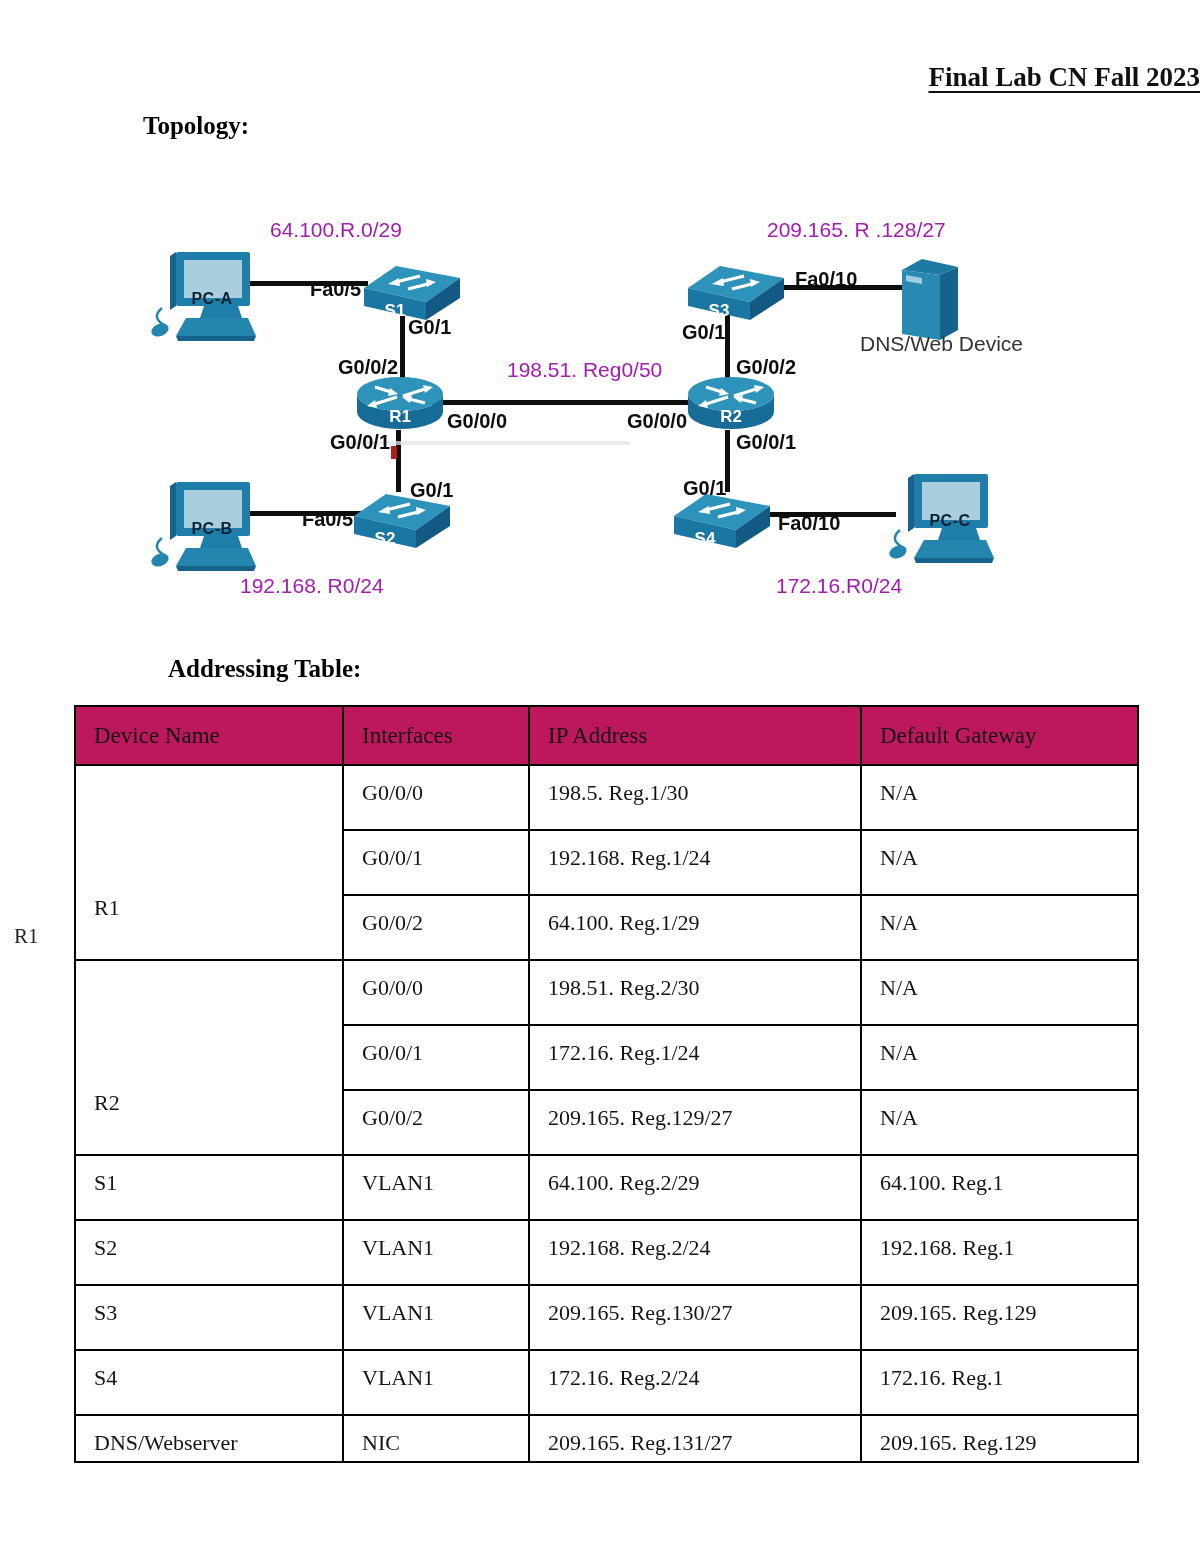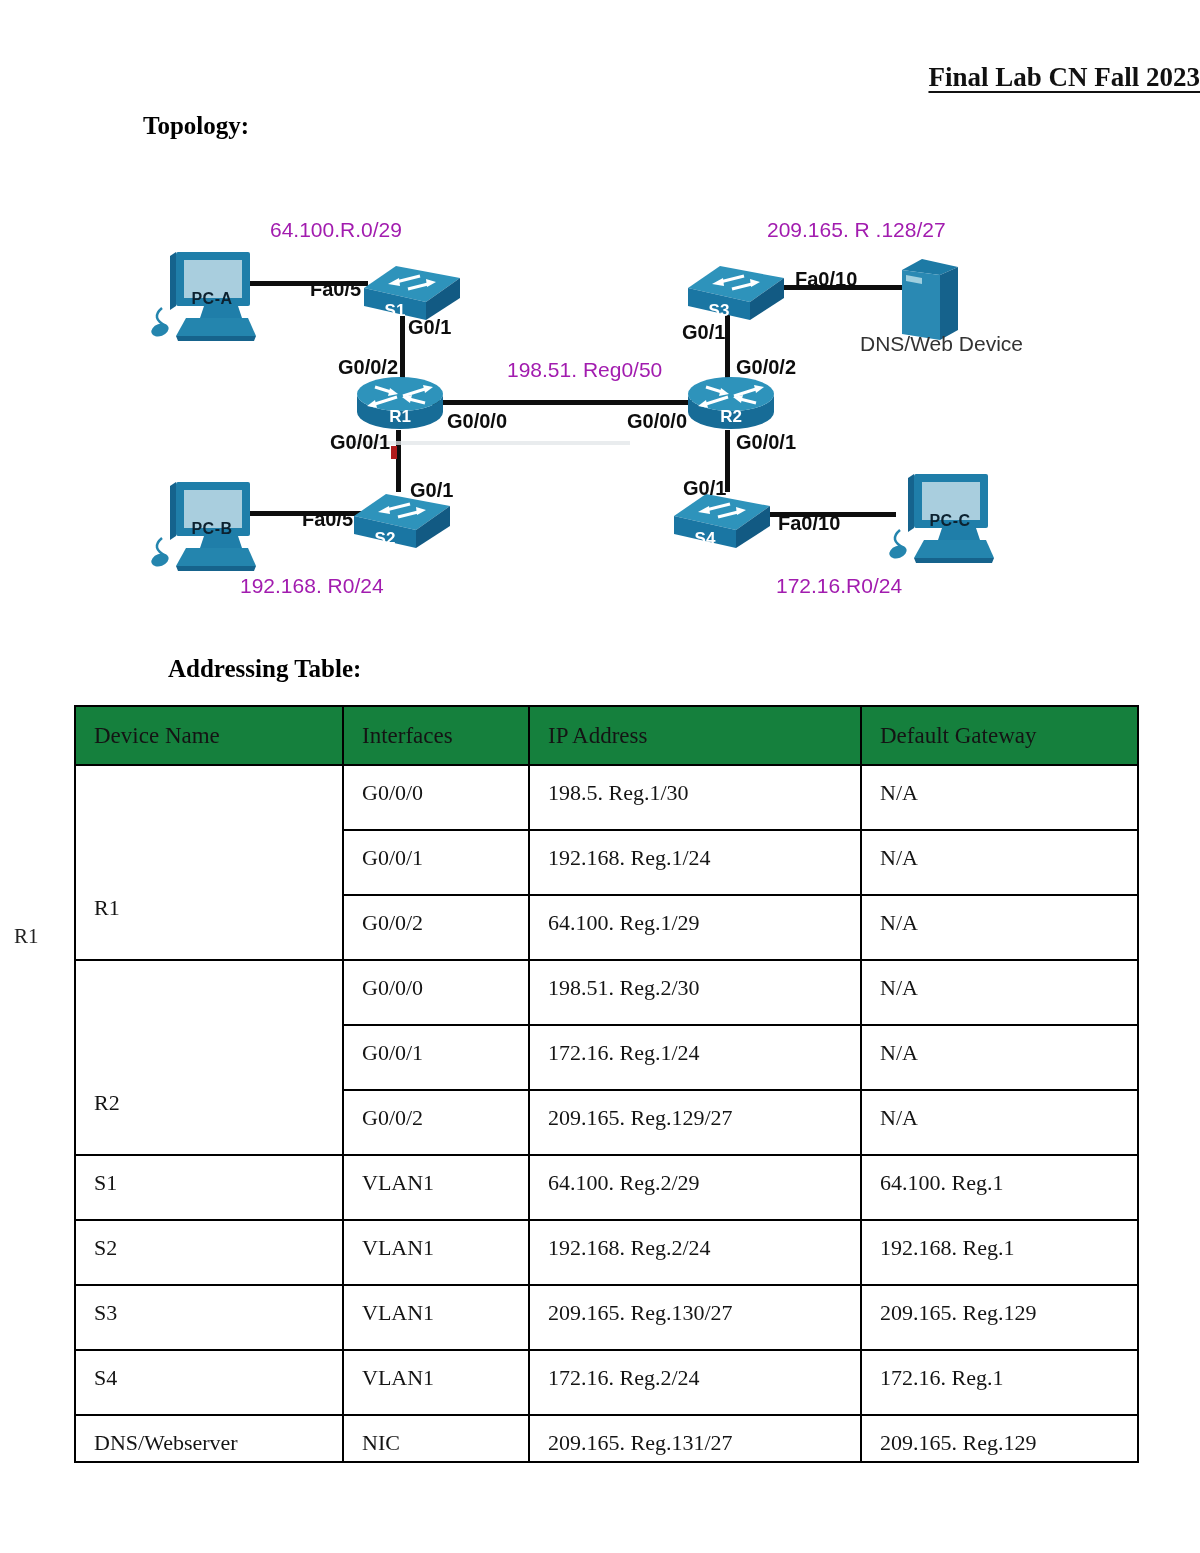--- a/index.html
+++ b/index.html
@@ -28,21 +28,21 @@
     font:bold 17px "Liberation Sans",sans-serif;color:#fff;}
   .pclbl{position:absolute;left:34px;top:16px;width:64px;text-align:center;
     font:bold 16px "Liberation Sans",sans-serif;color:#0c2230;letter-spacing:.5px;margin-top:24px;}
 
   
   #addr-table-wrap{position:absolute;left:74px;top:705px;}
   table.addr{border-collapse:collapse;table-layout:fixed;width:1063px;
     font:22px "Liberation Serif",serif;color:#141414;}
   table.addr th,table.addr td{border:2px solid #000;text-align:left;
     padding:14px 6px 0 18px;vertical-align:top;font-weight:normal;overflow:hidden;}
-  table.addr th{height:57px;background:#15803d;vertical-align:middle;padding-top:0;font-size:23px;}
+  table.addr th{height:57px;background:#be185d;vertical-align:middle;padding-top:0;font-size:23px;}
   table.addr tr.r{height:65px;}
   table.addr tr.last{height:47px;}
   table.addr td.devspan{vertical-align:bottom;padding-bottom:38px;}
 </style>
 </head>
 <body>
 
 <div id="page">
 
   <div class="doc-title"><span>Final Lab CN Fall 2023</span></div>

